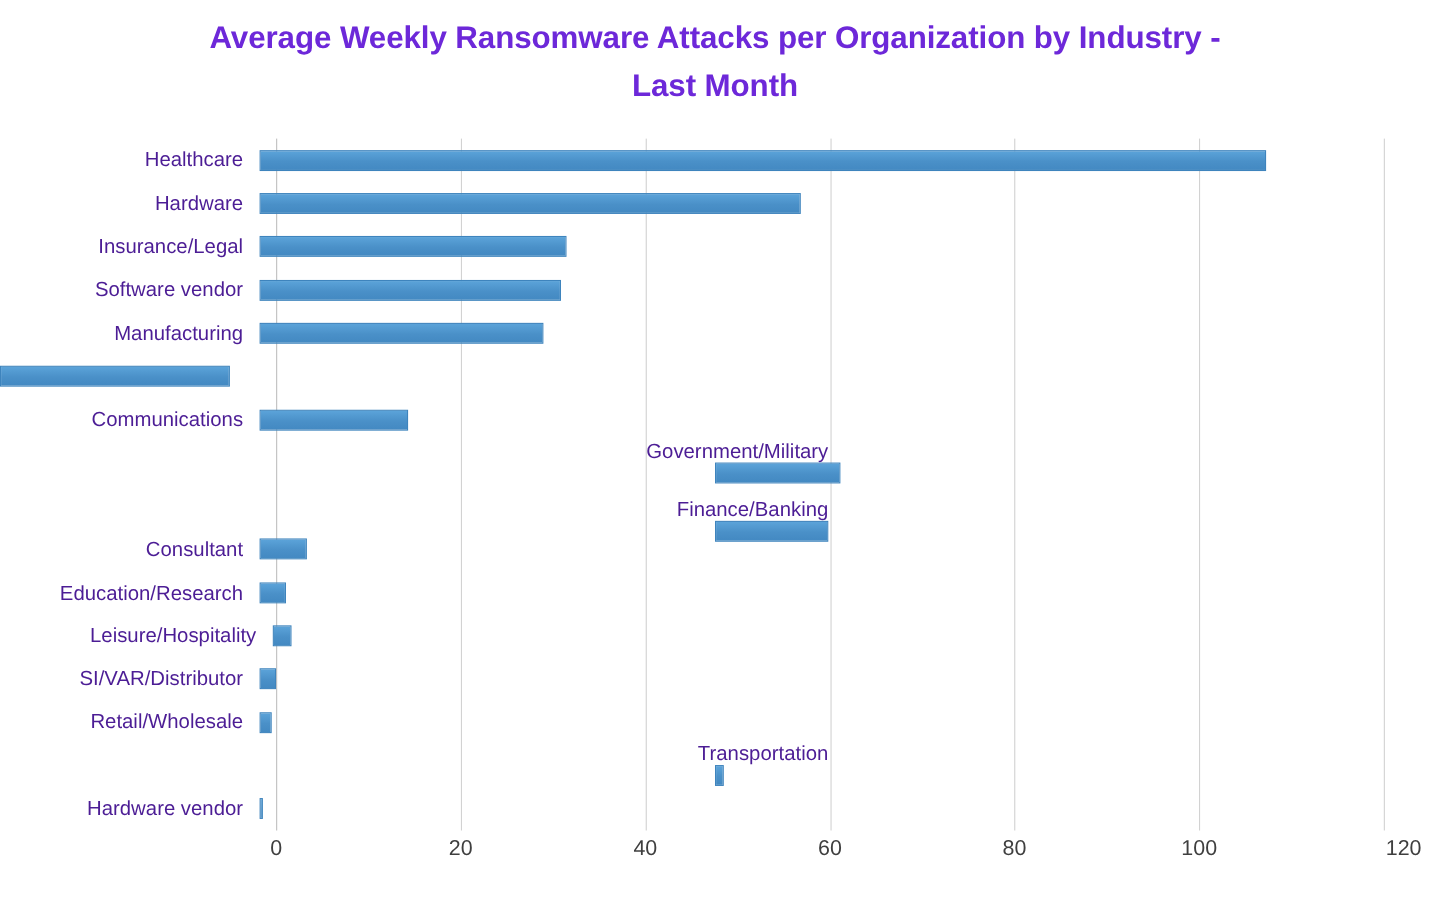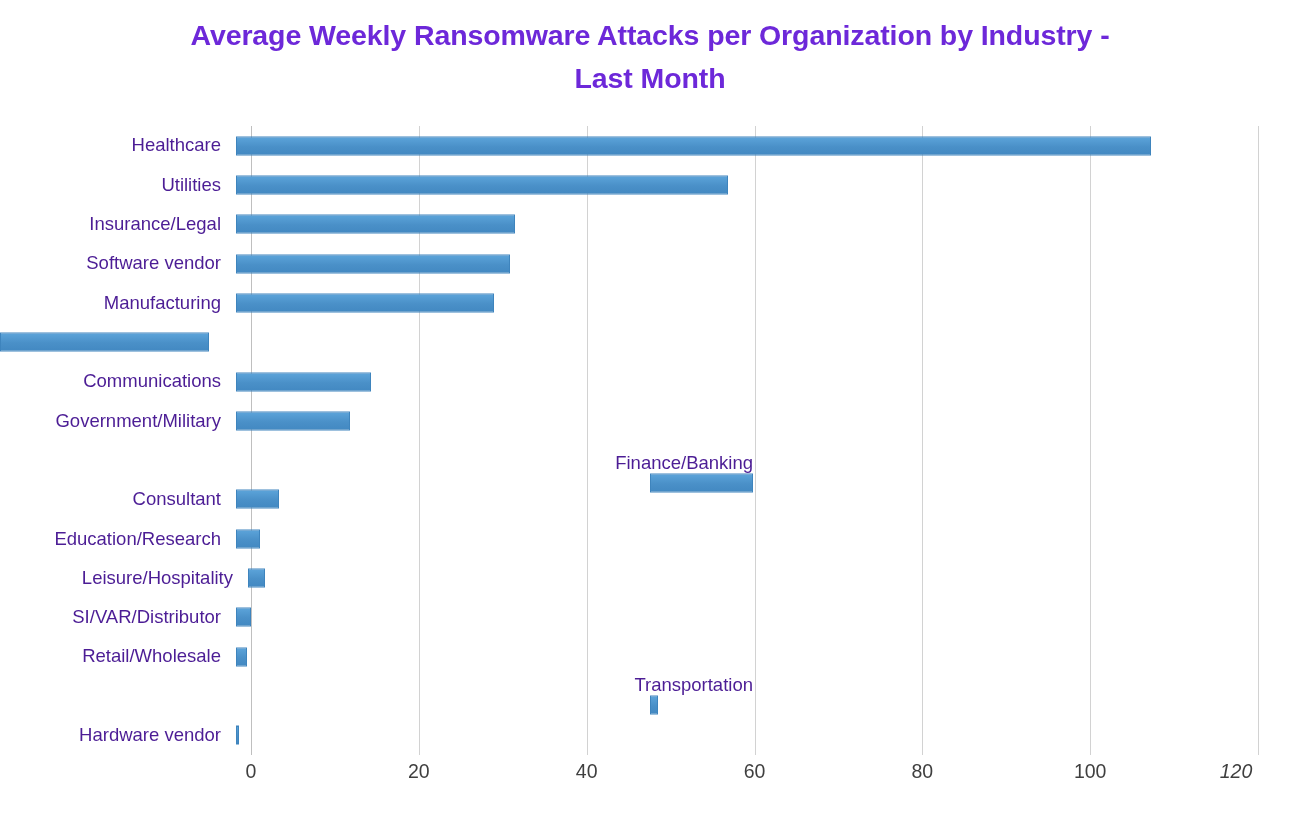--- a/index.html
+++ b/index.html
@@ -141,21 +141,21 @@
     </div>
 
   <div id="category-rows">
       <div class="cat-row" style="top: 0px; height: 39.3125px;">
         <div class="cat-label">Healthcare</div>
         <div class="bar-cell" style="height: 39.3125px;">
           <div class="bar" title="Healthcare: 109" style="width: 914.692px;"></div>
         </div>
       </div>
       <div class="cat-row" style="top: 39.3125px; height: 39.3125px;">
-        <div class="cat-label">Utilities</div>
+        <div class="cat-label">Hardware</div>
         <div class="bar-cell" style="height: 39.3125px;">
           <div class="bar" title="Utilities: 58.6" style="width: 491.752px;"></div>
         </div>
       </div>
       <div class="cat-row" style="top: 78.625px; height: 39.3125px;">
         <div class="cat-label">Insurance/Legal</div>
         <div class="bar-cell" style="height: 39.3125px;">
           <div class="bar" title="Insurance/Legal: 33.3" style="width: 279.442px;"></div>
         </div>
       </div>
@@ -175,21 +175,21 @@
         <div class="bar-cell" style="height: 39.3125px;">
           <div class="bar" title="ISP/MSP: 24.9" style="width: 208.952px;"></div>
         </div>
       </div>
       <div class="cat-row" style="top: 235.875px; height: 39.3125px;">
         <div class="cat-label">Communications</div>
         <div class="bar-cell" style="height: 39.3125px;">
           <div class="bar" title="Communications: 16.1" style="width: 135.106px;"></div>
         </div>
       </div>
-      <div class="cat-row" style="top: 275.188px; height: 39.3125px;">
+      <div class="cat-row" style="top: 275.188px; height: 39.3125px; flex-direction: column;">
         <div class="cat-label">Government/Military</div>
         <div class="bar-cell" style="height: 39.3125px;">
           <div class="bar" title="Government/Military: 13.6" style="width: 114.127px;"></div>
         </div>
       </div>
       <div class="cat-row" style="top: 328px; height: 39.3125px; flex-direction: column;">
         <div class="cat-label">Finance/Banking</div>
         <div class="bar-cell" style="height: 39.3125px;">
           <div class="bar" title="Finance/Banking: 12.3" style="width: 103.218px;"></div>
         </div>
@@ -238,16 +238,16 @@
       </div>
     </div>
 
   <div id="x-axis">
       <span class="x-tick-label" style="left: 251px;">0</span>
       <span class="x-tick-label" style="left: 418.833px;">20</span>
       <span class="x-tick-label" style="left: 586.667px;">40</span>
       <span class="x-tick-label" style="left: 754.5px;">60</span>
       <span class="x-tick-label" style="left: 922.333px;">80</span>
       <span class="x-tick-label" style="left: 1090.17px;">100</span>
-      <span class="x-tick-label" style="left: 1236px; font-style: italic;">120</span>
+      <span class="x-tick-label" style="left: 1276px;">120</span>
     </div>
 
 </div>
 
 </body></html>

